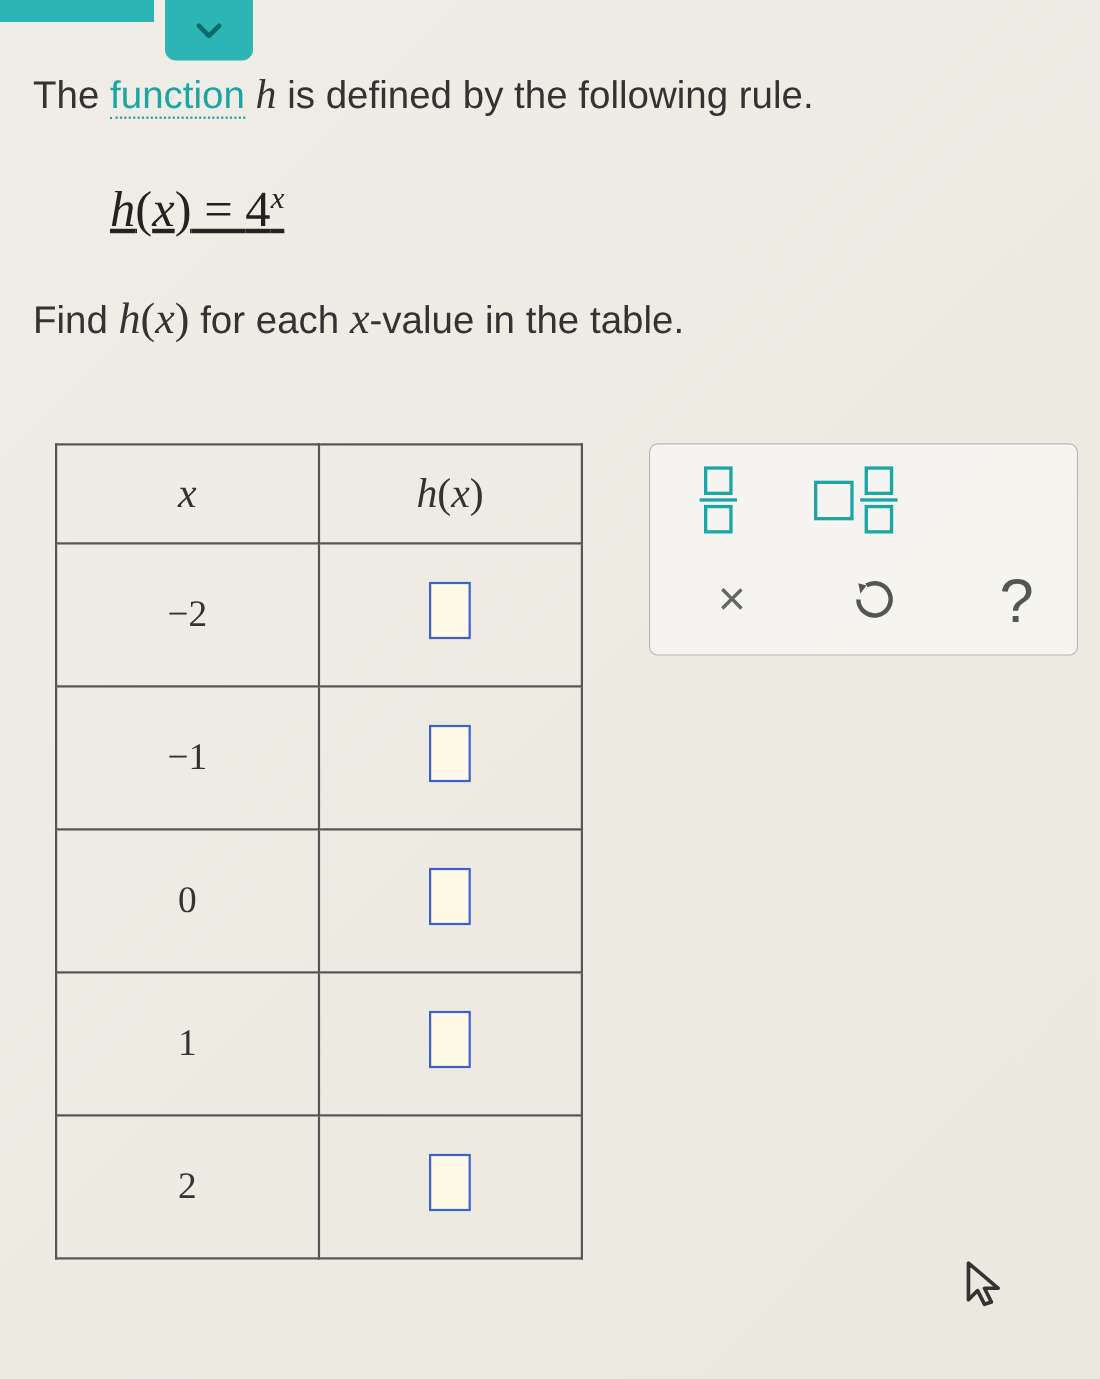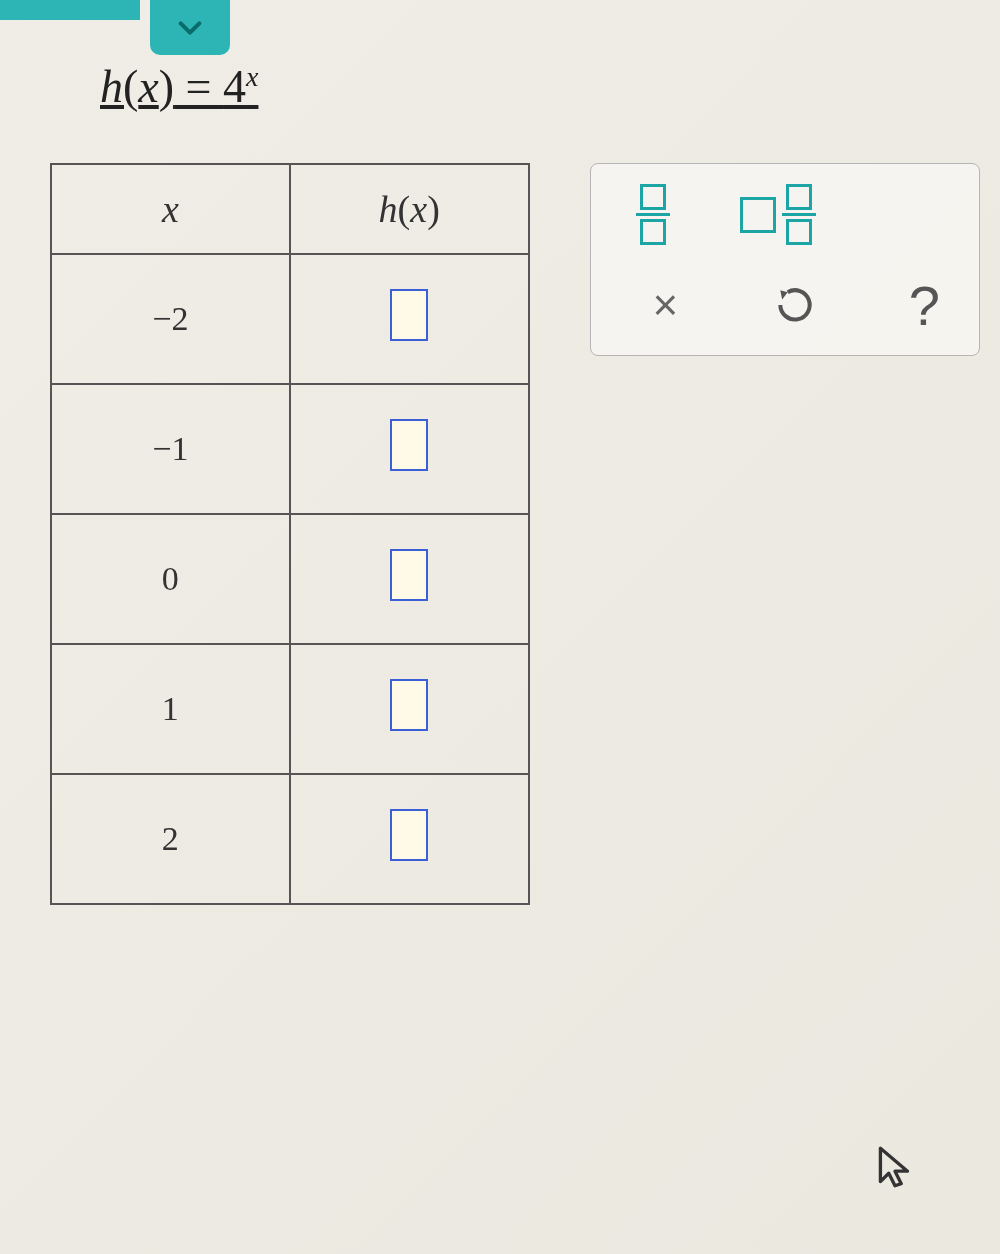--- a/index.html
+++ b/index.html
@@ -154,25 +154,31 @@
 
 <div class="top-bar"></div>
 <div class="collapse-tab">
   <svg viewBox="0 0 24 24">
     <path d="M4 8 L12 16 L20 8" stroke="#0a6b6b" stroke-width="3.5" fill="none" stroke-linecap="round" stroke-linejoin="round"></path>
   </svg>
 </div>
 
 <div class="content">
 
+  <div class="intro">
+    <span>The </span><span class="fn">function</span><span> </span><span class="h">h</span><span> is defined by the following rule.</span>
+  </div>
 
   <div class="equation">
     <span>h</span><span style="font-style:normal">(</span><span>x</span><span style="font-style:normal">)</span><span style="font-style:normal"> = </span><span style="font-style:normal">4</span><span class="sup">x</span>
   </div>
 
+  <div class="find">
+    <span>Find </span><span class="hx"><span>h</span><span style="font-style:normal">(</span><span>x</span><span style="font-style:normal">)</span></span><span> for each </span><span class="x">x</span><span>-value in the table.</span>
+  </div>
 
   <div class="work-area">
     <table class="values">
       <tbody>
           <tr>
         <th>x</th>
         <th>
           <span>h</span><span style="font-style:normal">(</span><span>x</span><span style="font-style:normal">)</span>
         </th>
       </tr>

